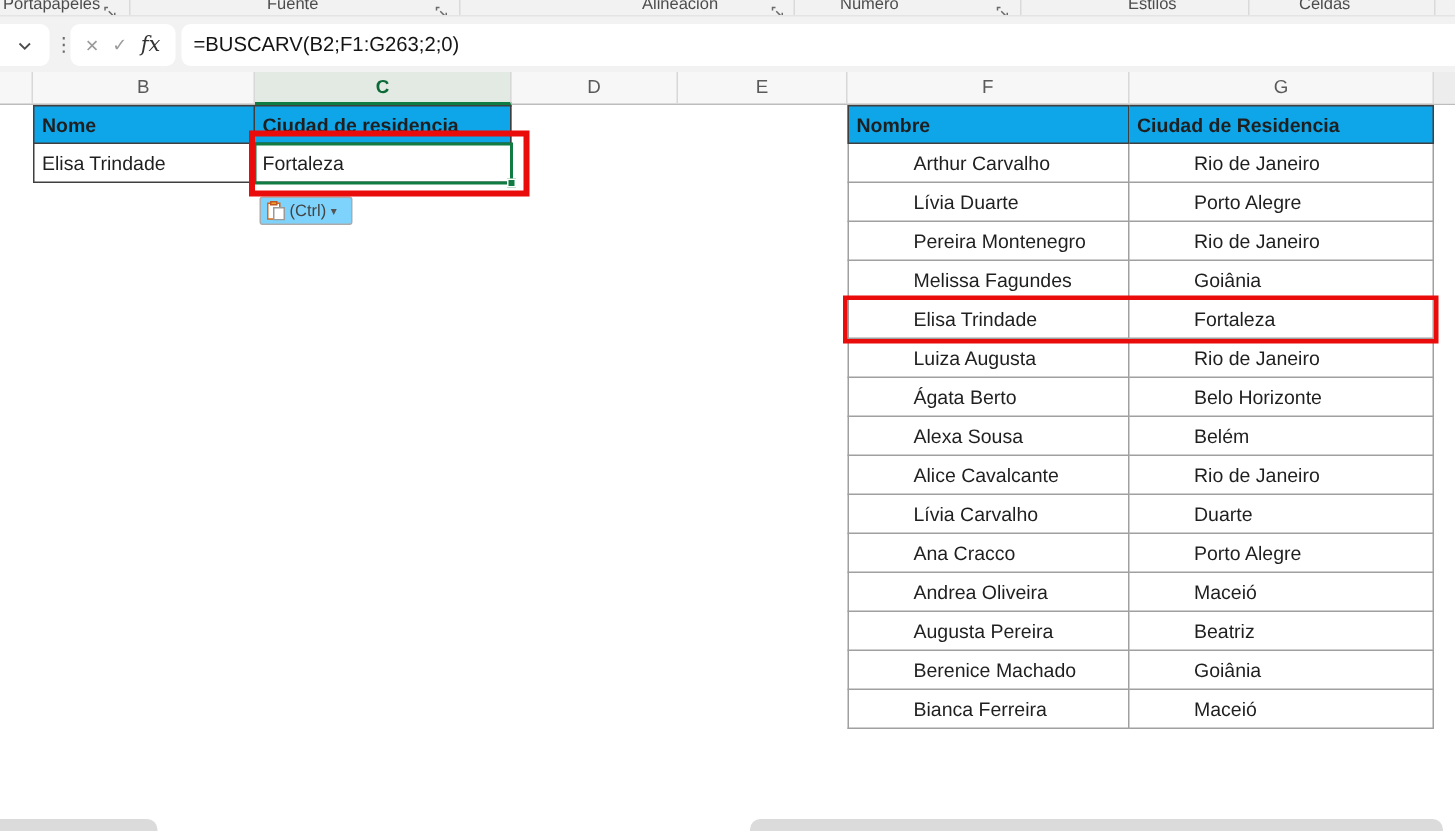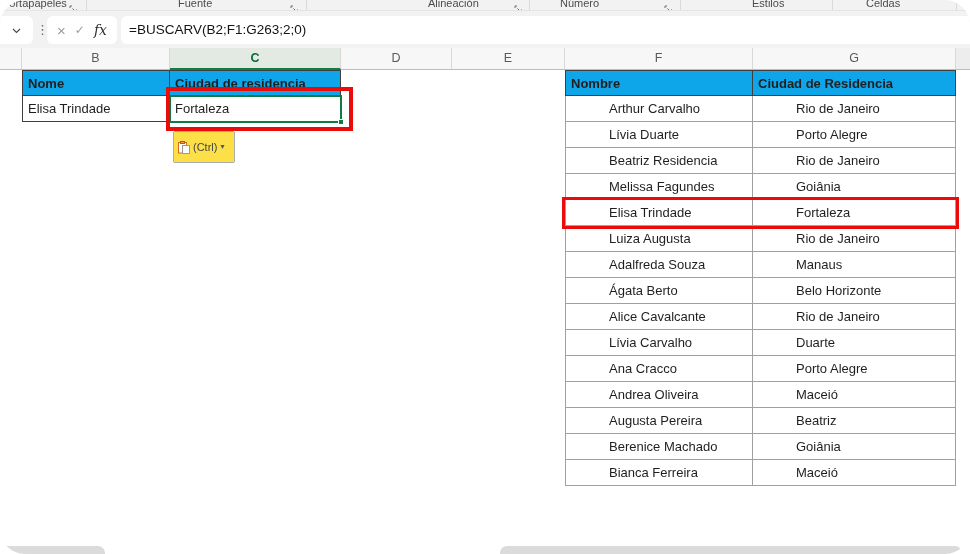--- a/index.html
+++ b/index.html
@@ -1,20 +1,20 @@
 <!DOCTYPE html>
 <html><head>
 <meta charset="utf-8">
 <style>
   * { margin:0; padding:0; box-sizing:border-box; }
   html,body { background:#fff; }
   #app {
     position:relative; width:970px; height:554px; overflow:hidden;
     font-family:"Liberation Sans","DejaVu Sans",sans-serif;
-    background:#fff; color:#1f1f1f;border-radius:25px;
+    background:#fff; color:#1f1f1f;
   }
 
   
   .top-chrome { position:absolute; left:0; top:0; width:970px; height:48px; background:#f2f2f2; }
   .rstrip { position:absolute; left:0; top:0; width:970px; height:10px; overflow:hidden; }
   .rlabel { position:absolute; top:-3px; font-size:11px; color:#4c4c4c; white-space:nowrap; }
   .rsep { position:absolute; top:0; width:1px; height:10px; background:#dadada; }
   .rlauncher { position:absolute; top:0; width:9px; height:9px; }
   .chrome-line { position:absolute; left:0; top:10px; width:970px; height:1px; background:#e4e4e4; }
 
@@ -51,21 +51,21 @@
   #right-table td { border-bottom:1px solid #a0a0a0; border-right:1px solid #a0a0a0;padding-left:43px; }
   #right-table td:first-child { border-left:1px solid #a0a0a0; }
 
   .c2-selection { position:absolute; left:169px; top:25px; width:173px; height:28px; border:2px solid #107c41; z-index:20; pointer-events:none; }
   .fill-handle { position:absolute; right:-4px; bottom:-4px; width:6px; height:6px; background:#107c41; border:1px solid #fff; }
 
   .redbox { position:absolute; border:4px solid #ea0b0b; z-index:40; pointer-events:none; }
   #redbox-c2 { left:166px; top:17px; width:187px; height:44px; }
   #redbox-row { left:562px; top:127px; width:397px; height:32px; border-width:3px; }
 
-  .paste-btn { position:absolute; left:173px; top:61px; width:62px; height:32px; background:#fde047;
+  .paste-btn { position:absolute; left:173px; top:61px; width:62px; height:19px; background:#7dd3fc;
                border:1px solid #ababab; border-radius:2px; display:flex; align-items:center; gap:3px; padding:0 4px; z-index:30; }
   .paste-btn .plabel { font-size:11px; color:#444; }
   .paste-btn .pcaret { font-size:8px; color:#555; line-height:1; }
 
   .hscroll { position:absolute; top:476px; height:14px; border-radius:7px; background:#dbdbdb; z-index:10; }
   #hscroll-left { left:-26px; width:131px; }
   #hscroll-right { left:500px; width:462px; }
 </style>
 </head>
 <body>
@@ -173,42 +173,42 @@
       </tr>
       <tr>
             <td>Arthur Carvalho</td>
             <td>Rio de Janeiro</td>
           </tr>
       <tr>
             <td>Lívia Duarte</td>
             <td>Porto Alegre</td>
           </tr>
       <tr>
-            <td>Beatriz Residencia</td>
+            <td>Pereira Montenegro</td>
             <td>Rio de Janeiro</td>
           </tr>
       <tr>
             <td>Melissa Fagundes</td>
             <td>Goiânia</td>
           </tr>
       <tr>
             <td>Elisa Trindade</td>
             <td>Fortaleza</td>
           </tr>
       <tr>
             <td>Luiza Augusta</td>
             <td>Rio de Janeiro</td>
           </tr>
       <tr>
-            <td>Adalfreda Souza</td>
-            <td>Manaus</td>
-          </tr>
-      <tr>
             <td>Ágata Berto</td>
             <td>Belo Horizonte</td>
+          </tr>
+      <tr>
+            <td>Alexa Sousa</td>
+            <td>Belém</td>
           </tr>
       <tr>
             <td>Alice Cavalcante</td>
             <td>Rio de Janeiro</td>
           </tr>
       <tr>
             <td>Lívia Carvalho</td>
             <td>Duarte</td>
           </tr>
       <tr>

